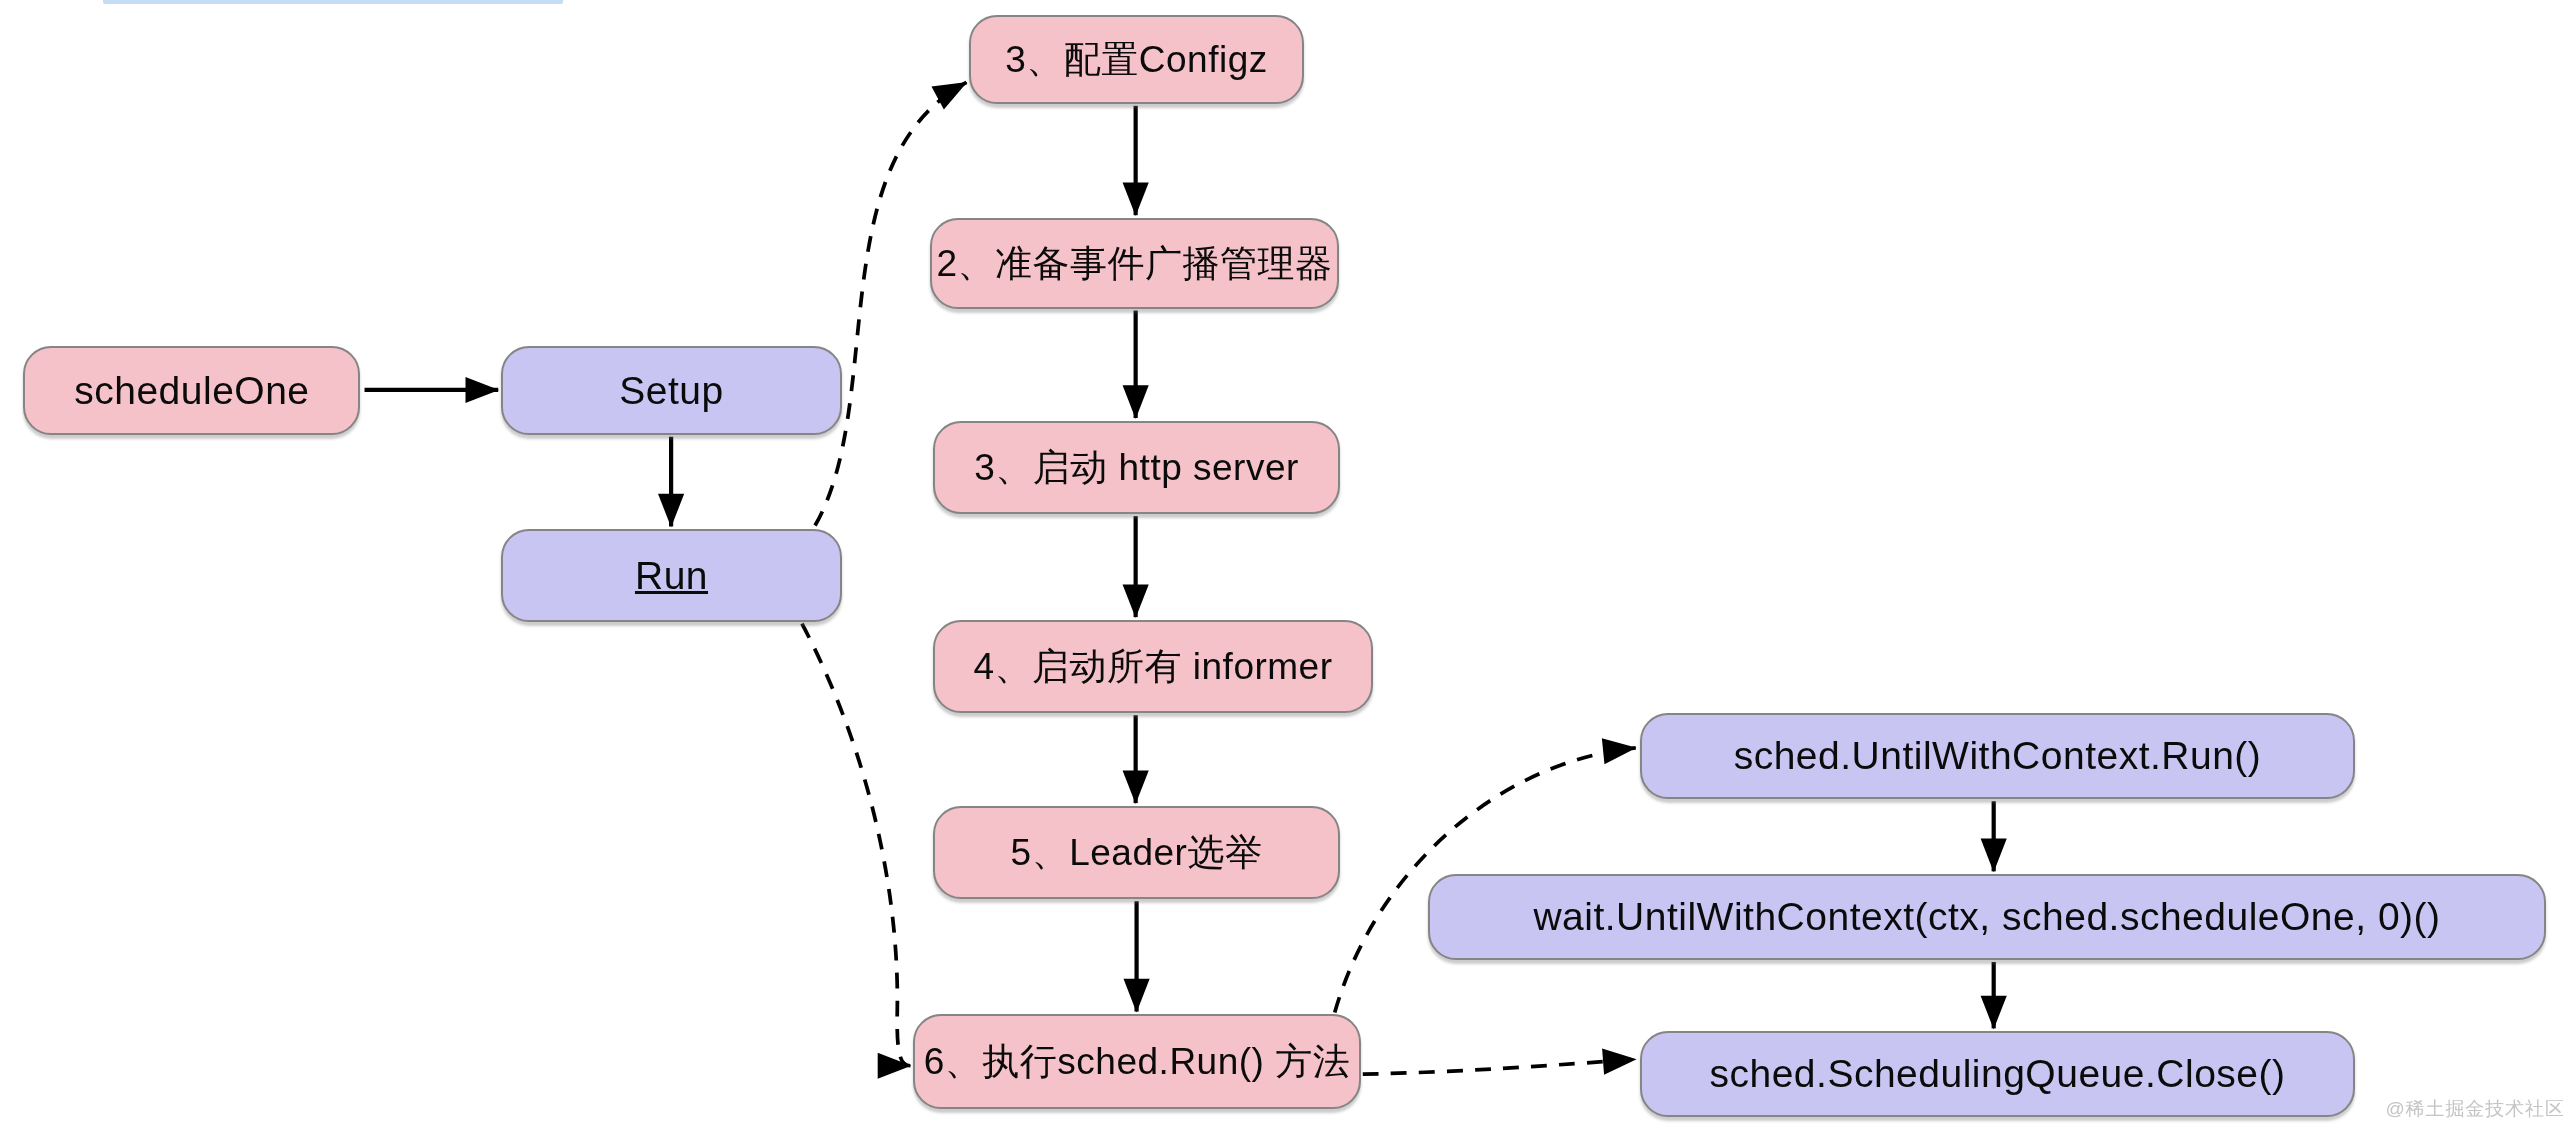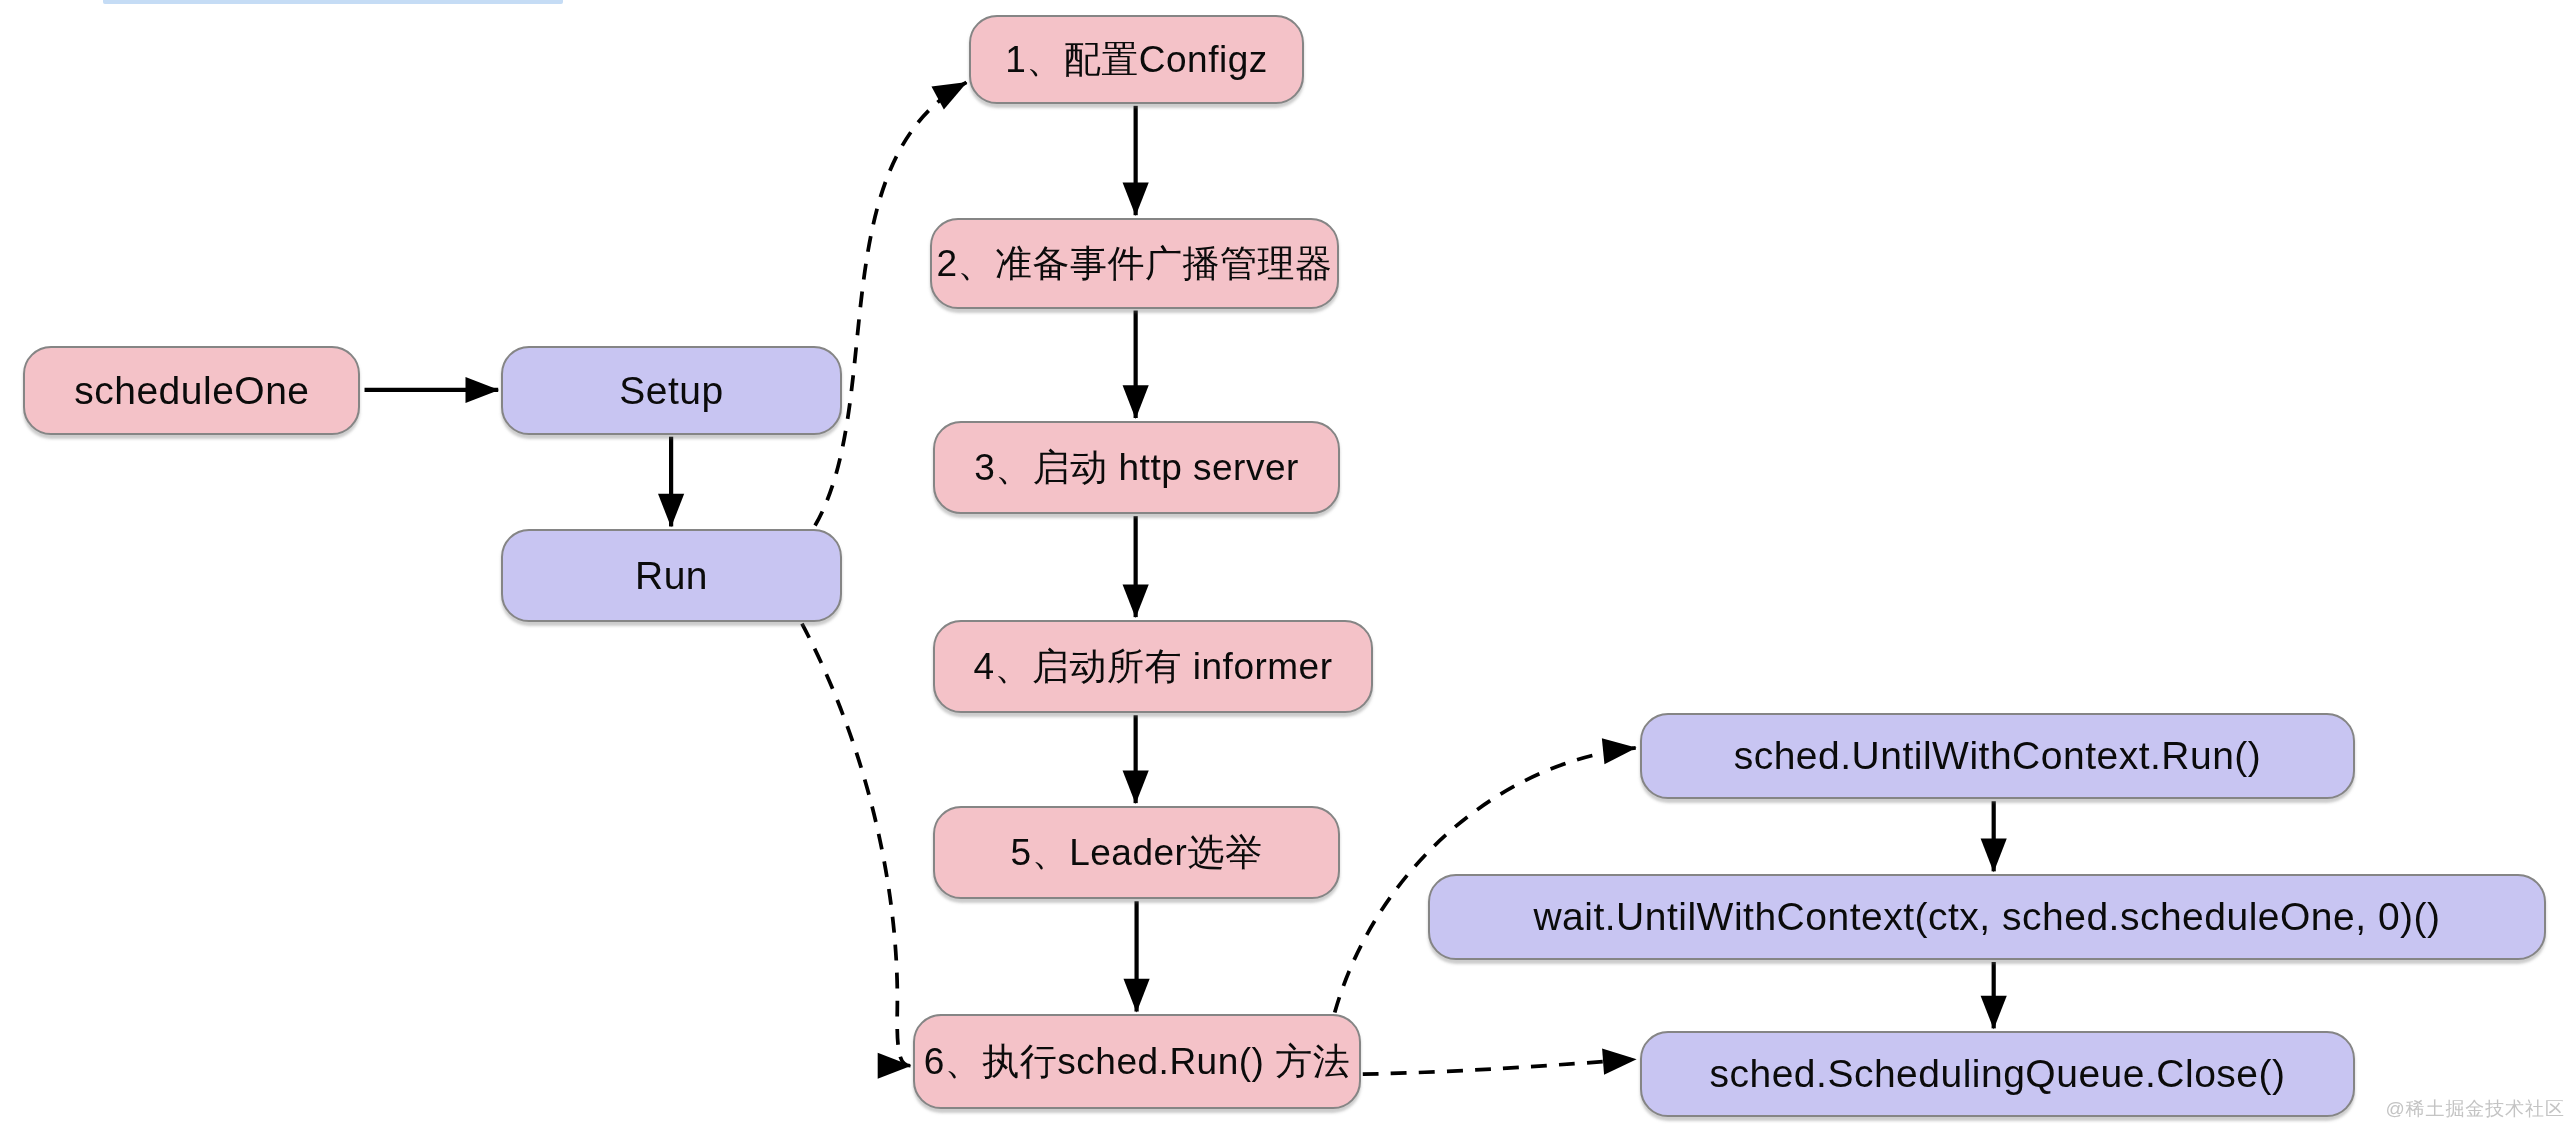--- a/index.html
+++ b/index.html
@@ -29,21 +29,21 @@
     color: #0b0b0b;
     white-space: nowrap;
     box-sizing: border-box;
     letter-spacing: 0.5px;
   }
   .node.pink   { background: #f4c2c8; }
   .node.purple { background: #c8c5f2; }
 
   #node-run-command       { left: 23.4px;   top: 346px;  width: 337px;  height: 89px; }
   #node-setup             { left: 501px;  top: 346px;  width: 341px;  height: 89px; }
-  #node-run               { left: 501px;  top: 529px;  width: 341px;  height: 93px; }
+  #node-run               { left: 501px;  top: 529px;  width: 341px;  height: 93px; text-decoration: underline; }
   #node-step1             { left: 969px; top: 15px;   width: 335px;  height: 89px;  font-size: 37px; }
   #node-step2             { left: 930px;  top: 218px;  width: 409px;  height: 91px;  font-size: 37px; }
   #node-step3             { left: 933px;  top: 421px;  width: 407px;  height: 93px; font-size: 37px; }
   #node-step4             { left: 933px;  top: 620px;  width: 440px;  height: 93px; font-size: 37px; }
   #node-step5             { left: 933px;  top: 806px;  width: 407px;  height: 93px; font-size: 37px; }
   #node-step6             { left: 913px;  top: 1014px; width: 448px;  height: 95px; font-size: 37px; }
   #node-sched-queue-run   { left: 1640px; top: 713px;  width: 715px;  height: 86px; }
   #node-wait-until        { left: 1428px; top: 874px;  width: 1118px; height: 86px; }
   #node-sched-queue-close { left: 1640px; top: 1031px; width: 715px;  height: 86px; }
 
@@ -99,21 +99,21 @@
 
     <path class="edge-dashed" d="M 872 562 C 948 430 878 172 1034 88" marker-end="url(#arrow)"></path>
     <path class="edge-dashed" d="M 858 667 C 928 800 962 950 960 1080 C 959 1128 963 1140 974 1140" marker-end="url(#arrow)"></path>
     <path class="edge-dashed" d="M 1428 1083 C 1470 935 1600 815 1750 800" marker-end="url(#arrow)"></path>
     <path class="edge-dashed" d="M 1458 1149 C 1560 1147 1670 1139 1750 1133" marker-end="url(#arrow)"></path>
   </svg>
 
   <div class="node pink" id="node-run-command">scheduleOne</div>
   <div class="node purple" id="node-setup">Setup</div>
   <div class="node purple" id="node-run">Run</div>
-  <div class="node pink" id="node-step1">1、配置Configz</div>
+  <div class="node pink" id="node-step1">3、配置Configz</div>
   <div class="node pink" id="node-step2">2、准备事件广播管理器</div>
   <div class="node pink" id="node-step3">3、启动 http server</div>
   <div class="node pink" id="node-step4">4、启动所有 informer</div>
   <div class="node pink" id="node-step5">5、Leader选举</div>
   <div class="node pink" id="node-step6">6、执行sched.Run() 方法</div>
   <div class="node purple" id="node-sched-queue-run">sched.UntilWithContext.Run()</div>
   <div class="node purple" id="node-wait-until">wait.UntilWithContext(ctx, sched.scheduleOne, 0)()</div>
   <div class="node purple" id="node-sched-queue-close">sched.SchedulingQueue.Close()</div>
 
   <div class="watermark">@稀土掘金技术社区</div>

